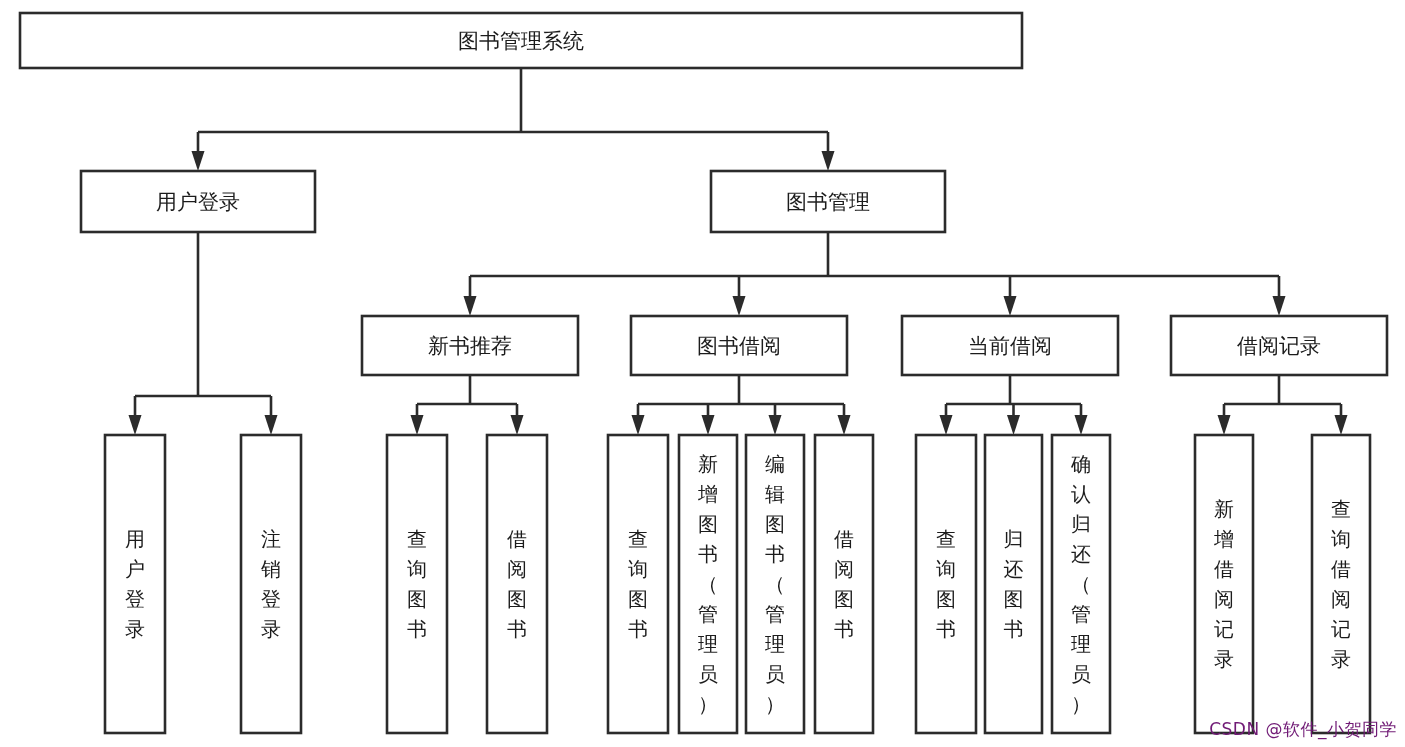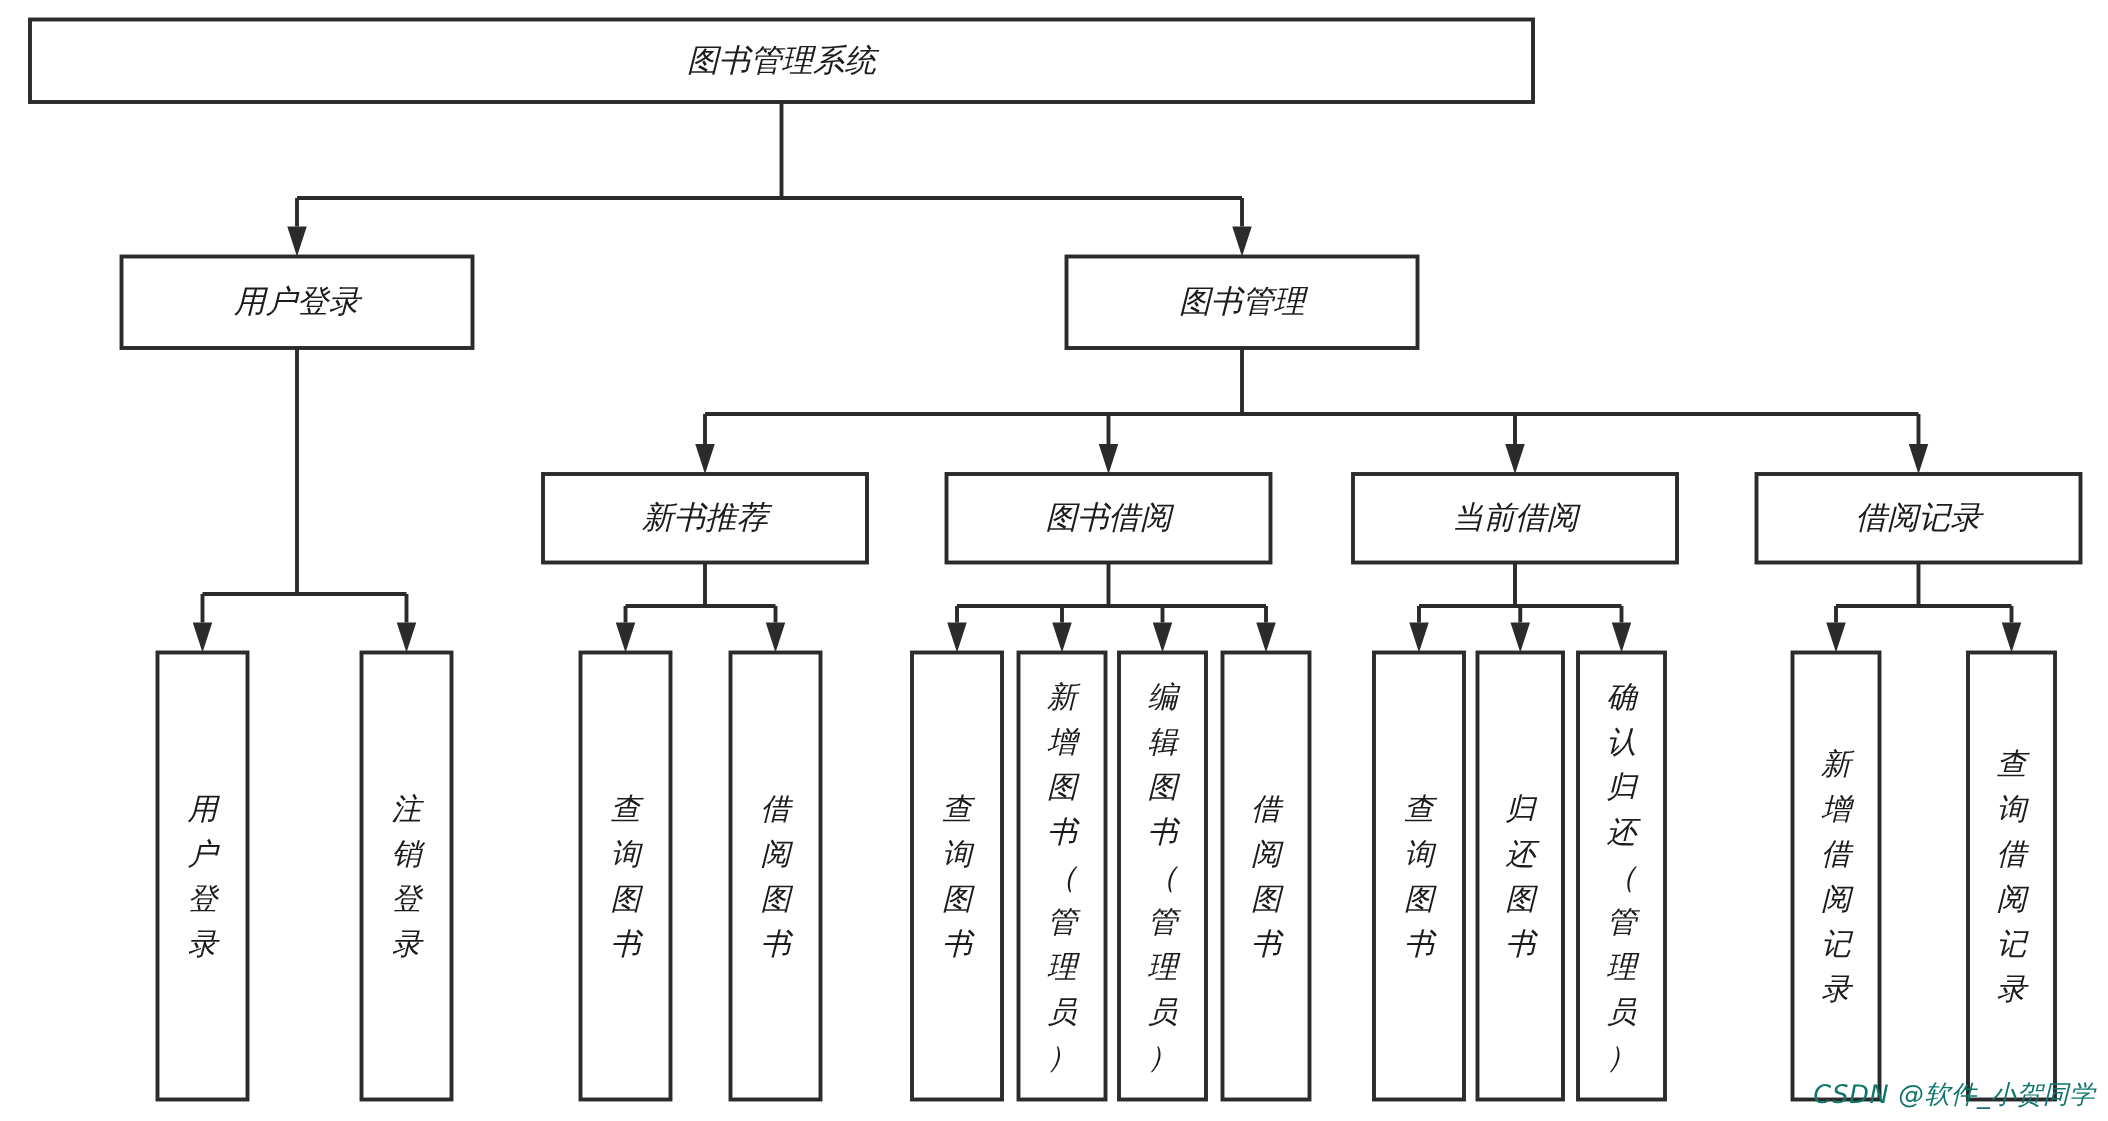--- a/index.html
+++ b/index.html
@@ -11,21 +11,20 @@
     width: 1405px;
     height: 747px;
     font-family: "DejaVu Sans", "Liberation Sans", sans-serif;
     overflow: hidden;
   }
   #diagram-root {
     position: relative;
     width: 1405px;
     height: 747px;
     background: #ffffff;
-    font-style: italic;
   }
   svg#tree-svg {
     position: absolute;
     left: 0;
     top: 0;
     width: 1405px;
     height: 747px;
   }
   .node-box {
     fill: #ffffff;
@@ -54,21 +53,21 @@
     font-size: 20px;
     fill: #1c1c1c;
     text-anchor: middle;
   }
   .watermark {
     position: absolute;
     right: 8px;
     bottom: 6px;
     font-family: "DejaVu Sans", "Liberation Sans", sans-serif;
     font-size: 17px;
-    color: #0f766e;
+    color: #701a75;
     white-space: nowrap;
     letter-spacing: 0.5px;
     user-select: none;
   }
 </style>
 </head>
 <body>
 
 <div id="diagram-root">
 

